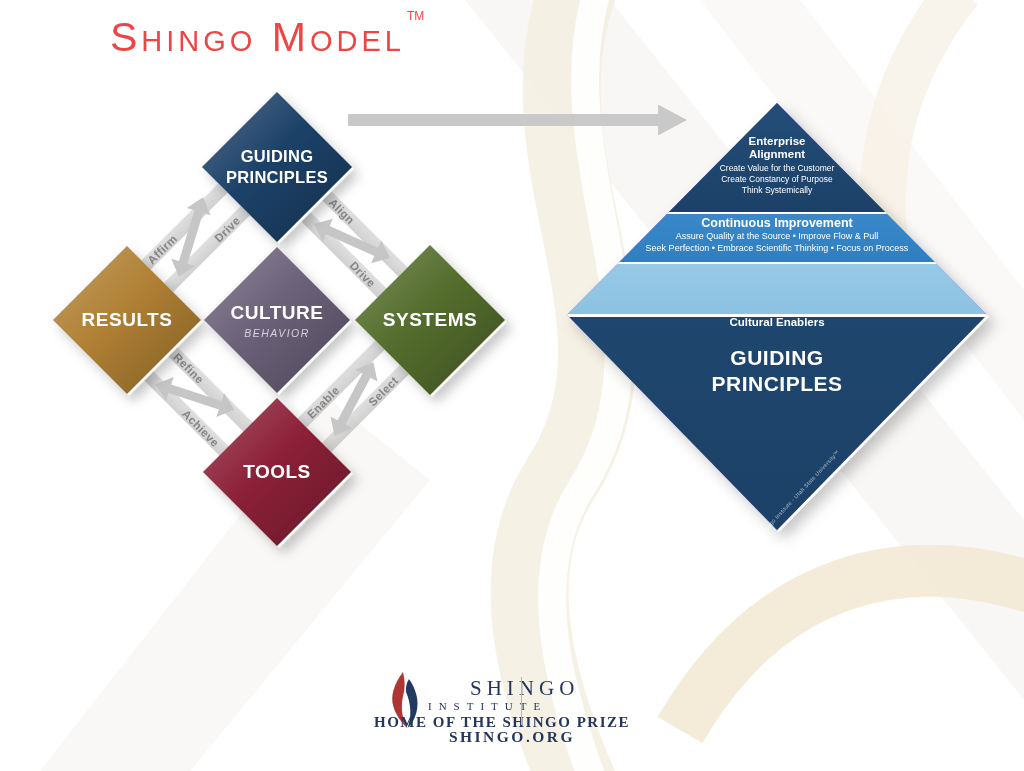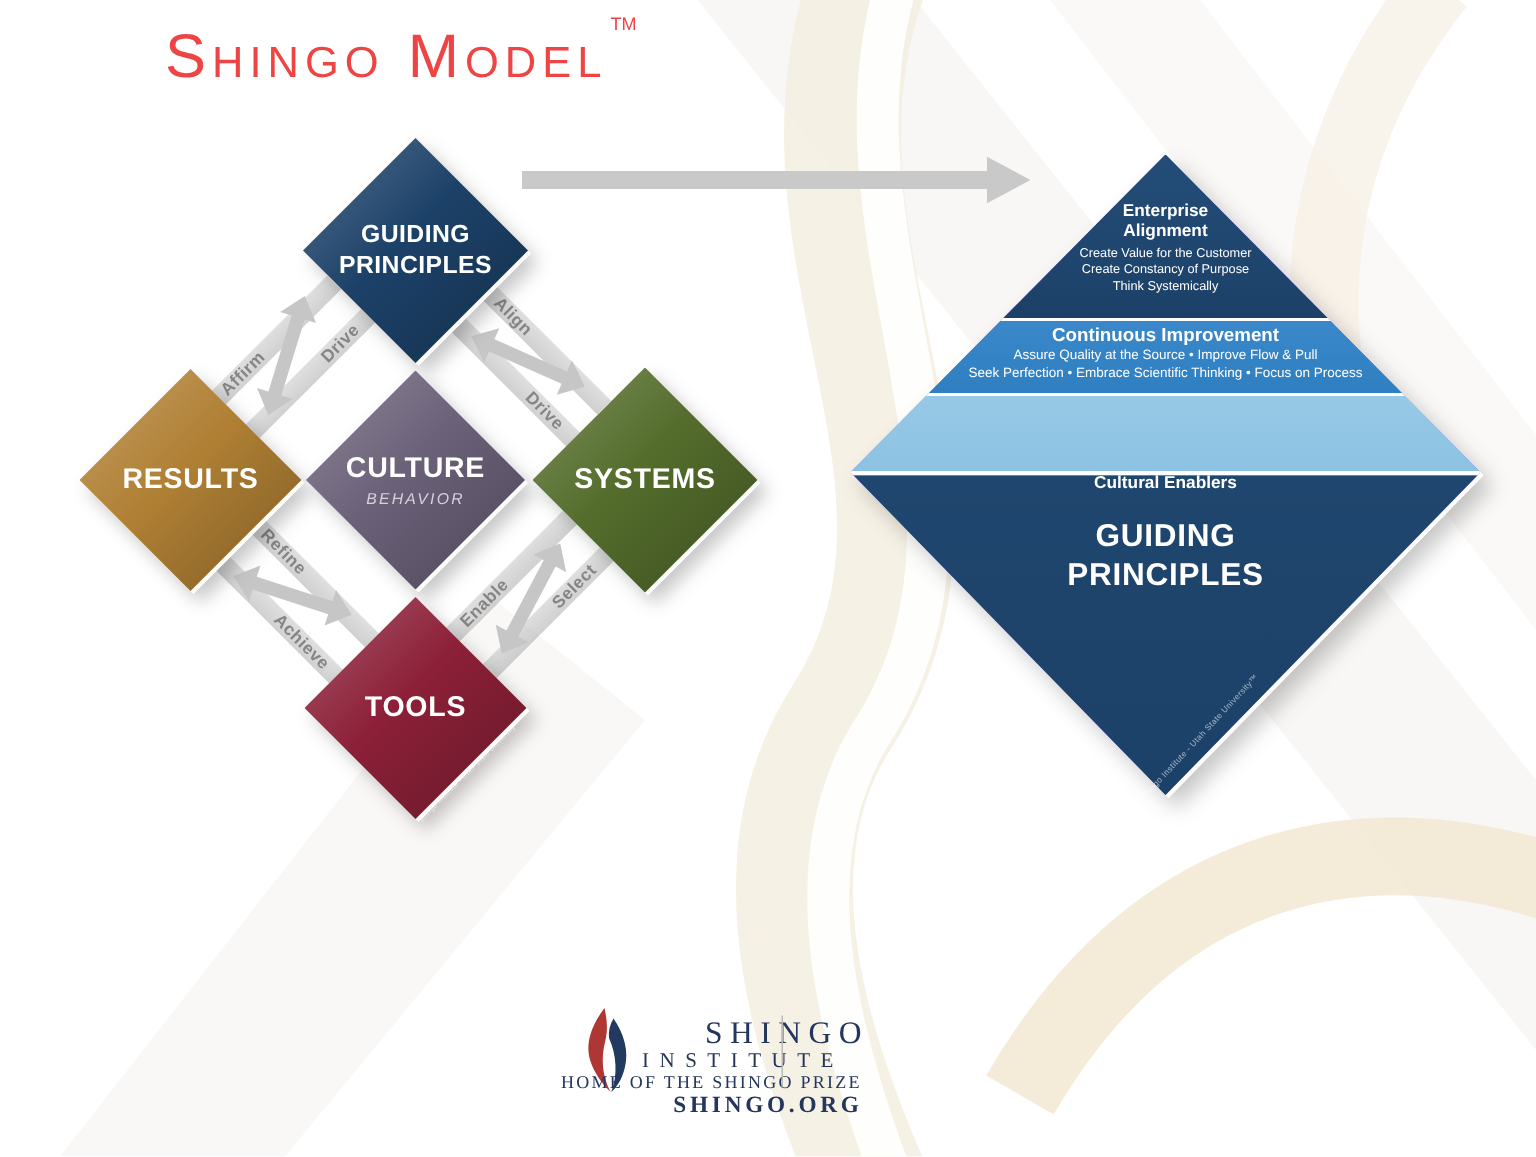--- a/index.html
+++ b/index.html
@@ -73,23 +73,23 @@
   .insights-title{font-family:"Liberation Serif",serif;font-size:21.5px;letter-spacing:1.2px;
                   color:#3d3d3d;line-height:1.18;}
   .insights-list{margin-top:6px;font-size:14.5px;font-weight:700;color:#333;line-height:1.5;}
 
   
   .footer-navy{color:var(--c-footer-navy,#24365c);}
   .flame{position:absolute;left:389px;top:672px;z-index:4;}
   .f-shingo{position:absolute;left:427px;top:676px;z-index:4;font-family:"Liberation Serif",serif;
             font-size:21px;letter-spacing:5px;margin-left:43px;}
   .f-institute{position:absolute;left:428px;top:700px;z-index:4;font-family:"Liberation Serif",serif;
-               font-size:14px;letter-spacing:7px;}
+               font-size:11px;letter-spacing:7px;}
   .f-tagline{position:absolute;left:374px;top:714px;z-index:4;font-family:"Liberation Serif",serif;
-             font-size:12px;letter-spacing:1.5px;}
+             font-size:15px;letter-spacing:1.5px;font-weight:bold;}
   .vdiv{position:absolute;left:521px;top:677px;height:48px;width:1px;background:#b9b9b9;z-index:4;}
   .huntsman{position:absolute;left:531px;top:673px;width:92px;z-index:4;text-align:center;}
   .h-pre{font-family:"Liberation Serif",serif;font-variant:small-caps;font-size:9px;letter-spacing:1px;}
   .h-name{font-family:"Liberation Serif",serif;font-size:14.5px;letter-spacing:1px;margin-top:0px;}
   .h-school{font-family:"Liberation Serif",serif;font-variant:small-caps;font-size:7.5px;letter-spacing:.6px;
             border-bottom:1px solid var(--c-footer-navy,#24365c);padding-bottom:2px;margin:1px 4px 0;}
   .h-usu{font-size:10px;margin-top:3px;}
   .h-usu b{font-weight:700;}
   .f-url{position:absolute;left:512px;top:728px;transform:translateX(-50%);z-index:4;
          font-family:"Liberation Serif",serif;font-weight:700;font-size:15.5px;letter-spacing:2.5px;}

